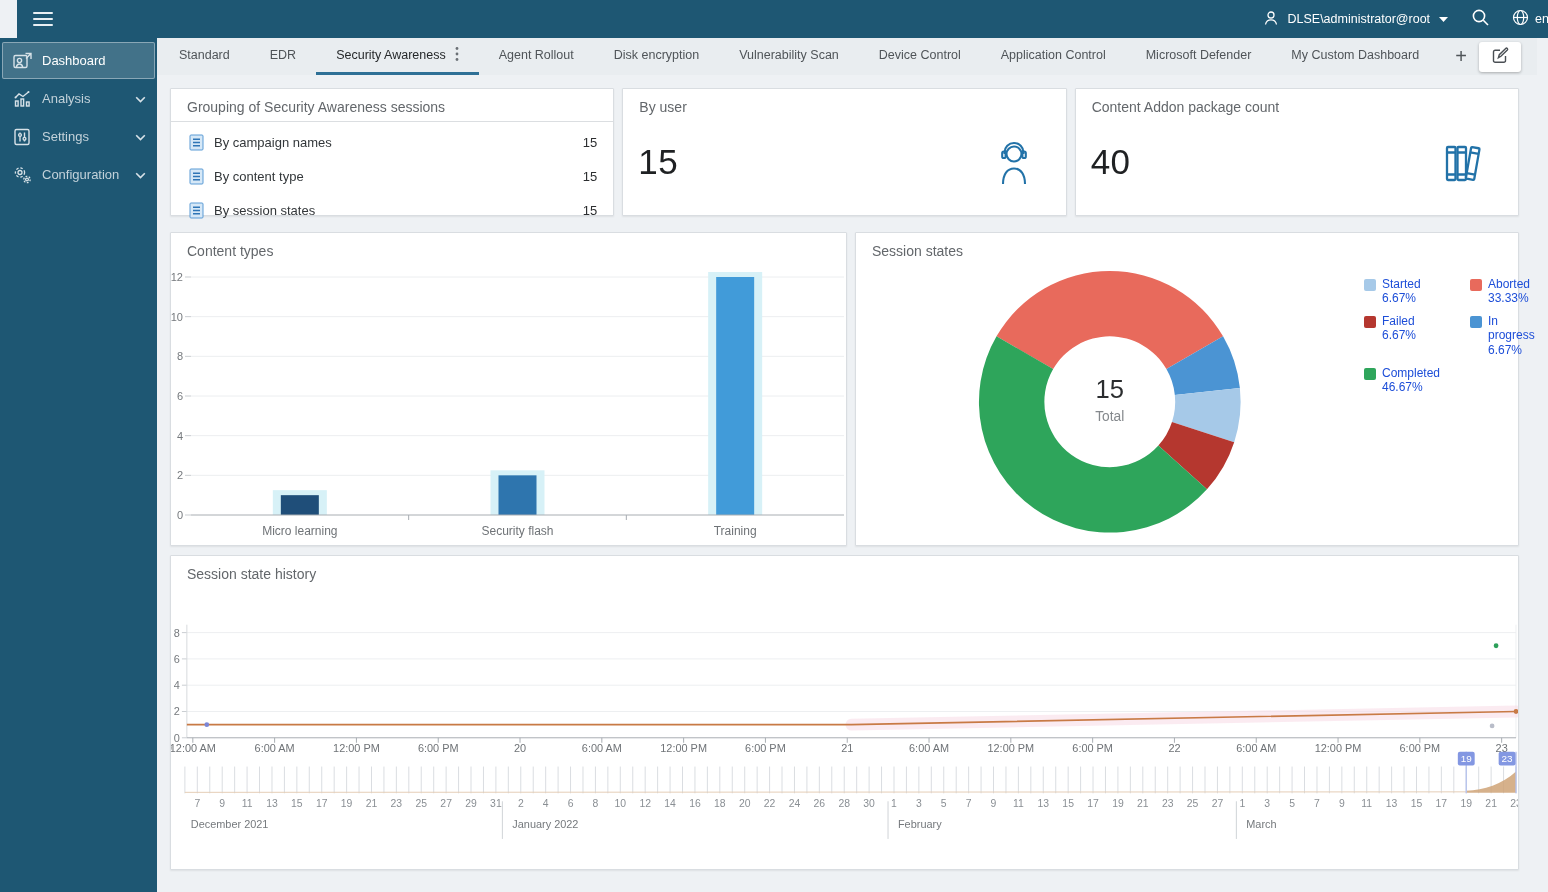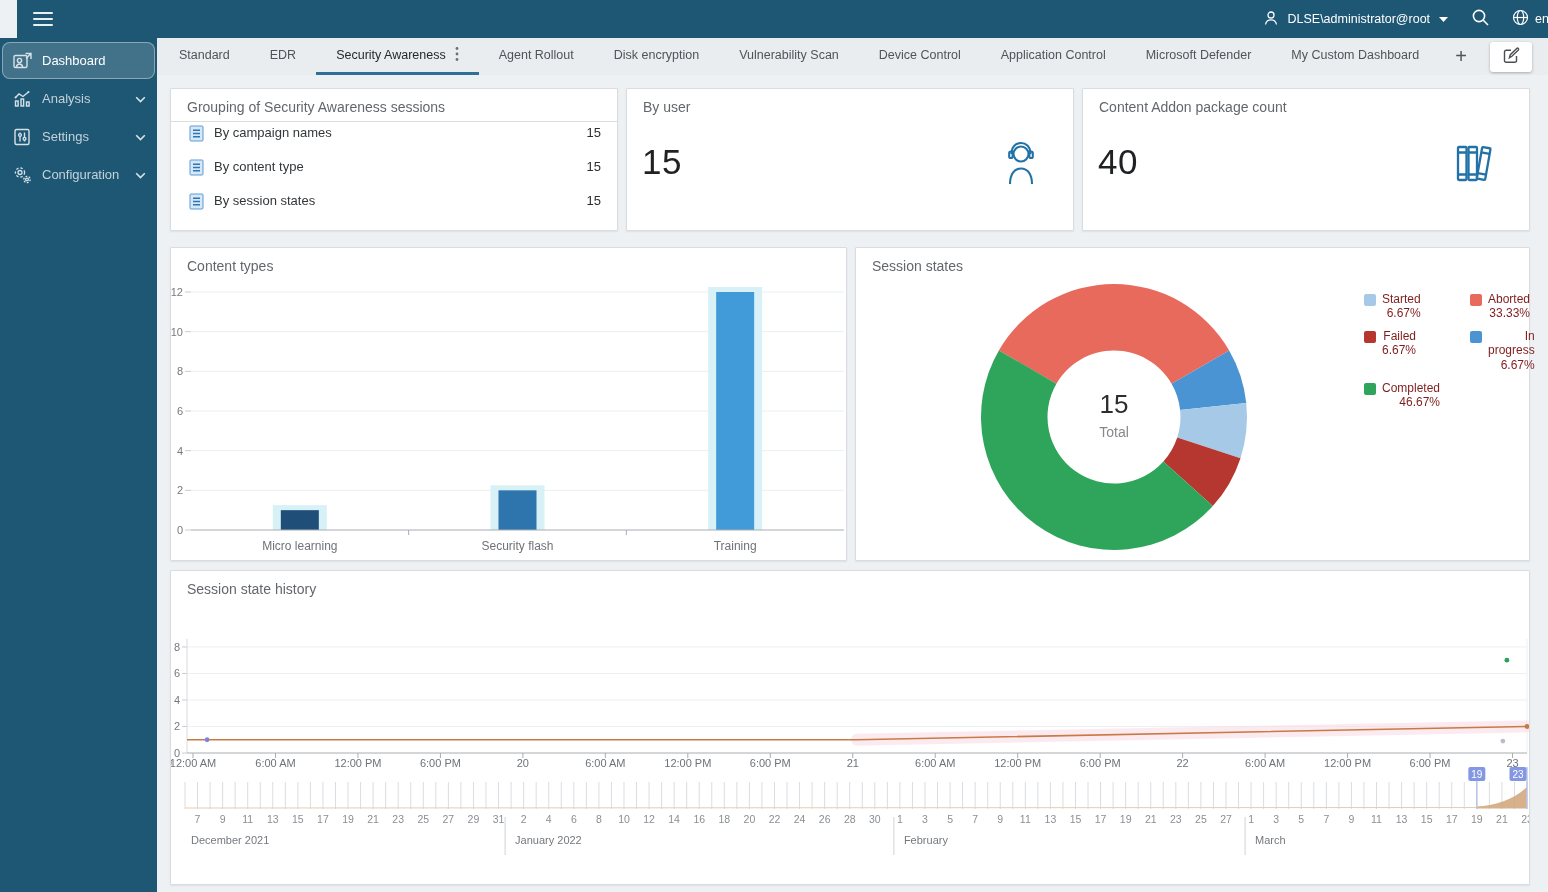--- a/index.html
+++ b/index.html
@@ -13,71 +13,71 @@
     justify-content:space-between; cursor:pointer; }
   .hamburger span { display:block; height:2px; background:#e9f0f4; border-radius:1px; }
   .topbar-right { margin-left:auto; display:flex; align-items:center; gap:22px; color:#fff; }
   .userchip { display:flex; align-items:center; gap:8px; font-size:12.5px; color:#fff; }
   .lang { display:flex; align-items:center; gap:6px; font-size:12.5px; }
 
   
   .sidebar { position:fixed; left:0; top:38px; bottom:0; width:157px;
     background:#1e5773; padding-top:4px; z-index:40; }
   .side-item { height:37px; margin:0 2px 1px 2px; display:flex; align-items:center;
-    padding:0 9px; color:#c3d2da; font-size:13px; cursor:pointer; border-radius:8px; }
+    padding:0 9px; color:#c3d2da; font-size:13px; cursor:pointer; border-radius:2px; }
   .side-item.active { background:rgba(255,255,255,.16);
     box-shadow: inset 0 0 0 1px rgba(255,255,255,.38); color:#fff; }
   .side-item .s-icon { width:22px; height:20px; margin-right:9px; flex:0 0 auto;
     display:flex; align-items:center; justify-content:center; }
   .side-item .s-label { white-space:nowrap; }
   .side-item .s-chevron { margin-left:auto; }
 
   
-  .main { position:absolute; left:157px; top:38px; right:0; }
+  .main { position:absolute; left:157px; top:38px; right:11px; }
   .tabbar { height:37px; background:#e9edf0; display:flex; align-items:stretch;
     padding-left:2px; position:relative; }
   .tab { padding:0 20px; font-size:12.5px; color:#4f5458; display:flex;
     align-items:center; gap:9px; cursor:pointer; border-bottom:3px solid transparent; }
   .tab.active { color:#26292b; border-bottom-color:#2e7096; }
   .add-tab { padding:0 16px; font-size:20px; color:#4f5458; display:flex; align-items:center; cursor:pointer; }
   .edit-btn { position:absolute; right:16px; top:4px; width:42px; height:30px;
     background:#fff; border-radius:3px; box-shadow:0 1px 3px rgba(0,0,0,.28);
     display:flex; align-items:center; justify-content:center; cursor:pointer; }
 
   .content { padding:13px 18px 0 13px; background:#eef1f4; height:817px; }
   .row { display:flex; gap:8px; }
   .row2 { margin-top:16px; } .row3 { margin-top:9px; }
   .card { background:#fff; border:1px solid #d9dde1; box-shadow:0 1px 2px rgba(0,0,0,.07);
     position:relative; border-radius:1px; }
   .card-title { position:absolute; top:10px; left:16px; font-size:14px; color:#63676b; z-index:3; }
 
-  .row1 .card { flex:1; height:143px; }
+  .row1 .card { flex:1; height:128px; }
   .card-bar   { width:677px; height:314px; }
   .card-donut { flex:1; height:314px; }
   .card-history { width:100%; height:315px; }
 
   
   .g-divider { position:absolute; left:0; right:0; top:32px; height:1px; background:#dbdee1; }
   .g-rows { position:absolute; top:36px; left:0; right:0; }
-  .grow { display:flex; align-items:flex-start; height:34px; padding:0 16px 0 18px;
+  .grow { display:flex; align-items:center; height:34px; padding:0 16px 0 18px;
     font-size:13px; color:#33373a; cursor:pointer; }
   .grow .g-icon { margin-right:10px; display:flex; }
   .grow .g-val { margin-left:auto; color:#2c2e30; }
 
   
   .big-num { position:absolute; left:15px; top:53px; font-size:35px; font-weight:300;
     color:#1f2123; letter-spacing:.5px; }
   .stat-icon { position:absolute; right:32px; top:52px; }
 
   
   .legend { position:absolute; left:508px; top:44px; display:grid;
     grid-template-columns:96px auto; column-gap:10px; row-gap:9px; z-index:3; }
   .leg-item { display:flex; gap:6px; cursor:pointer; }
   .leg-swatch { width:12px; height:12px; border-radius:2px; margin-top:2px; flex:0 0 auto; }
-  .leg-text { font-size:12px; color:#7f1d1d; line-height:1.18;text-align:right; }
+  .leg-text { font-size:12px; color:#1d4ed8; line-height:1.18; }
 
   .chart-svg { position:absolute; inset:0; width:100%; height:100%; }
   svg text { font-family:"Liberation Sans", sans-serif; }
 </style>
 </head>
 <body>
 
 <header class="topbar">
   <div class="hamburger">
     <span></span>

